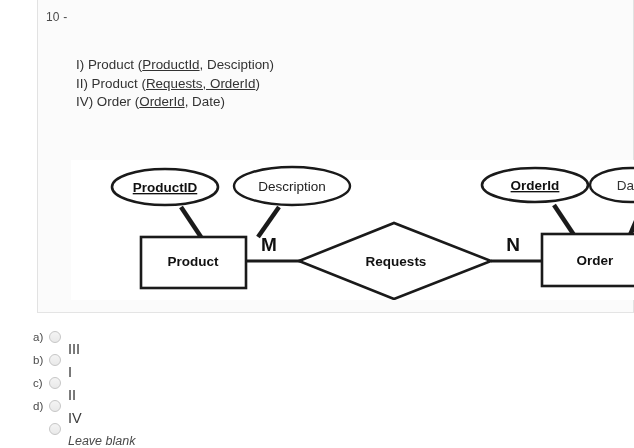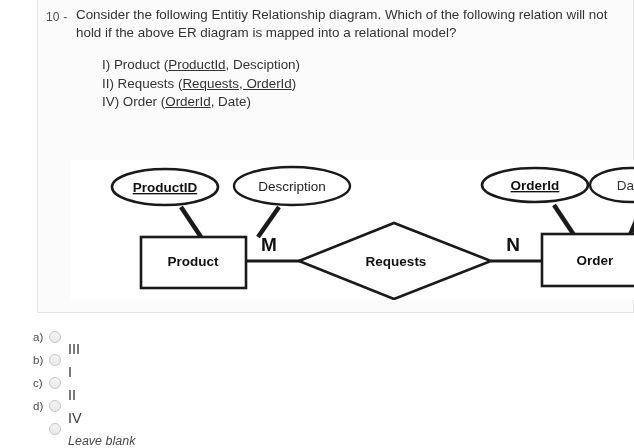--- a/index.html
+++ b/index.html
@@ -52,21 +52,21 @@
 
   #options-list {
     position: absolute;
     left: 38px;
     top: 56px;
     width: 540px;
     font-size: 13.4px;
     line-height: 18.5px;
     color: #333333;
   }
-  .opt-line { white-space: nowrap; margin-left: 26px; }
+  .opt-line { white-space: nowrap; }
   .pk { text-decoration: underline; }
 
   
   #er-diagram {
     position: absolute;
     left: 33px;
     top: 160px;
     width: 564px;
     height: 140px;
     background: #ffffff;
@@ -115,28 +115,27 @@
     font-style: italic;
   }
 </style>
 </head>
 <body>
 
 <div id="question-card">
 
   <div id="qnum">10 -</div>
 
-  <div id="qstem">Consider the following Entitiy Relationship diagram. Which of the following relation will not hold if the above ER diagram is mapped into a relational model?</div>
 
   <div id="options-list">
     <div class="opt-line">
       <span>I) Product (</span><span class="pk">ProductId</span><span>, Desciption)</span>
     </div>
     <div class="opt-line">
-      <span>II) Requests (</span><span class="pk">Requests, OrderId</span><span>)</span>
+      <span>II) Product (</span><span class="pk">Requests, OrderId</span><span>)</span>
     </div>
     <div class="opt-line">
       <span>IV) Order (</span><span class="pk">OrderId</span><span>, Date)</span>
     </div>
   </div>
 
   <div id="er-diagram">
     <svg id="er-svg" width="601" height="140" viewBox="0 0 601 140">
 
       <g stroke="#1a1a1a" fill="none">

